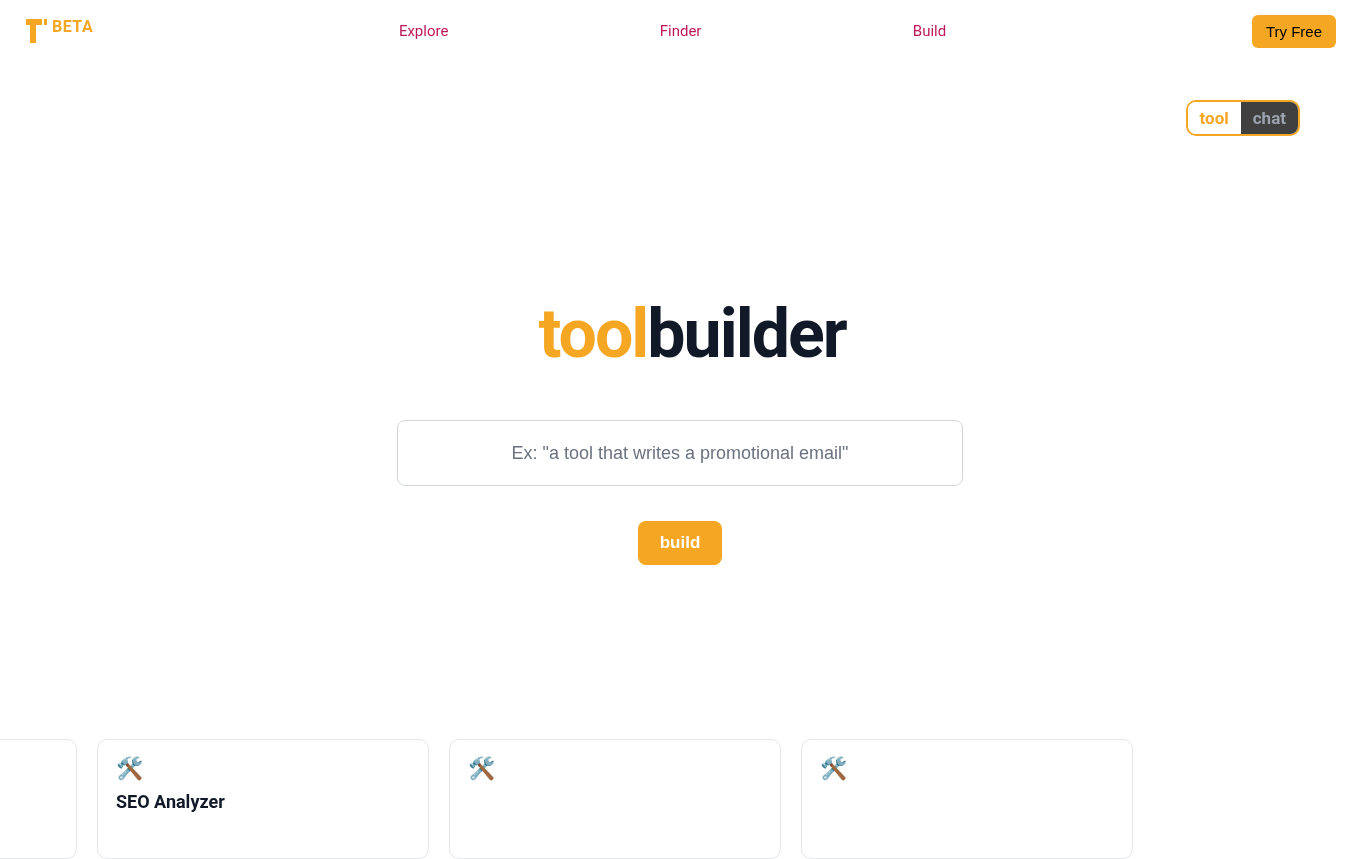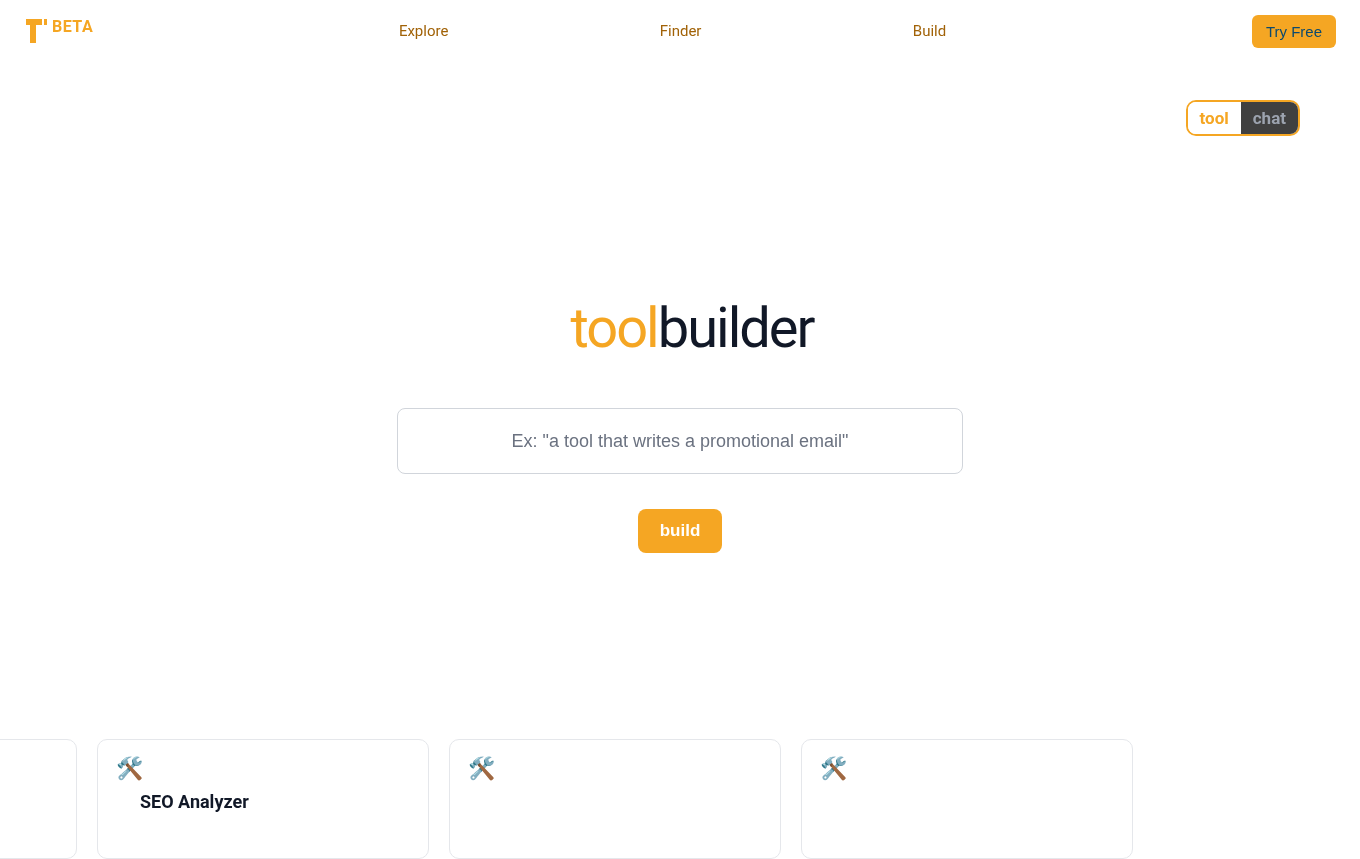--- a/index.html
+++ b/index.html
@@ -39,26 +39,26 @@
     }
     .nav {
       flex: 1;
       display: flex;
       justify-content: space-around;
       align-items: center;
       padding: 0 200px;
     }
     .nav-link {
       font-size: 15px;
-      color: #a16207;
+      color: #be185d;
       cursor: pointer;
     }
     .try-free {
       background: #f5a623;
-      color: #0c4a6e;
+      color: #000000;
       font-size: 15px;
       font-weight: 500;
       padding: 8px 14px;
       border: none;
       border-radius: 6px;
       cursor: pointer;
       text-align: center;
     }
     
     .toggle {
@@ -87,22 +87,22 @@
     }
     
     .hero {
       position: absolute;
       top: 300px;
       left: 0;
       right: 0;
       text-align: center;
     }
     .hero-title {
-      font-size: 56px;
-      font-weight: 400;
+      font-size: 68px;
+      font-weight: 700;
       letter-spacing: -2px;
       line-height: 1;
       margin-left: 24px;
     }
     .hero-title .orange {
       color: #f5a623;
     }
     .hero-title .dark {
       color: #111827;
     }
@@ -152,21 +152,20 @@
       cursor: pointer;
     }
     .card-icon {
       font-size: 22px;
       margin-bottom: 10px;
     }
     .card-title {
       font-size: 18px;
       font-weight: 700;
       color: #111827;
-      margin-left: 24px;
     }
   </style>
 </head>
 <body>
 
 <div class="header">
   <div class="logo-wrap">
     <svg class="logo-svg" viewBox="0 0 24 28">
       <path d="M2 2 H18 V8 H12 V26 H6 V8 H2 Z" fill="#f5a623"></path>
       <rect x="20" y="2" width="3" height="6" fill="#f5a623"></rect>

